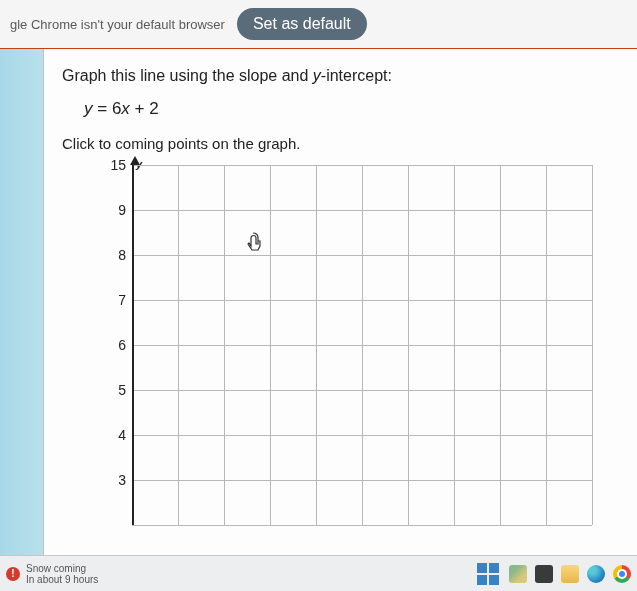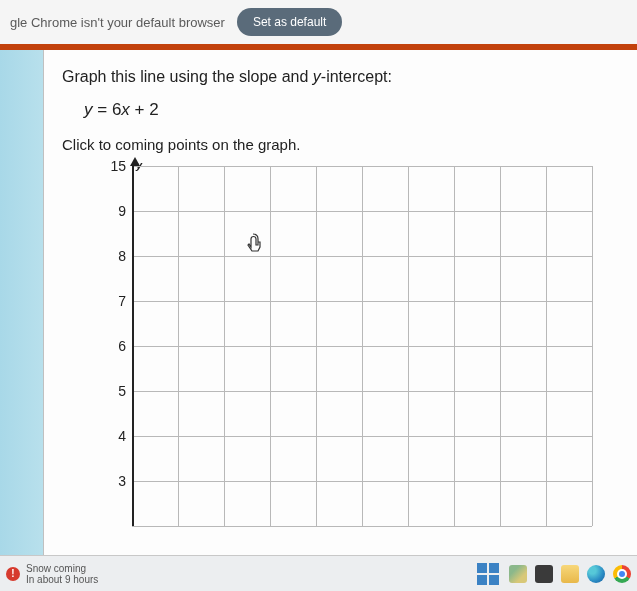--- a/index.html
+++ b/index.html
@@ -6,35 +6,35 @@
   body {
     font-family: -apple-system, BlinkMacSystemFont, "Segoe UI", Arial, sans-serif;
     background: #e8e8e8;
     width: 637px;
     height: 591px;
     overflow: hidden;
     position: relative;
   }
   .browser-bar {
     background: #f5f5f5;
-    border-bottom: 6px solid #c2410c;
+    border-bottom: 1px solid #c2410c;
     padding: 8px 10px;
     display: flex;
     align-items: center;
     gap: 12px;
     font-size: 13px;
     color: #5a5a5a;
   }
   .set-default-btn {
     background: #5a6b7a;
     color: #fff;
     border: none;
     border-radius: 16px;
     padding: 7px 16px;
-    font-size: 12px;
+    font-size: 16px;
     font-weight: 500;
     cursor: pointer;
   }
   .page-area {
     display: flex;
     height: calc(100% - 45px - 36px);
   }
   .left-gutter {
     width: 44px;
     background: linear-gradient(to right, #a8d8e8 0%, #b8e0ec 100%);

